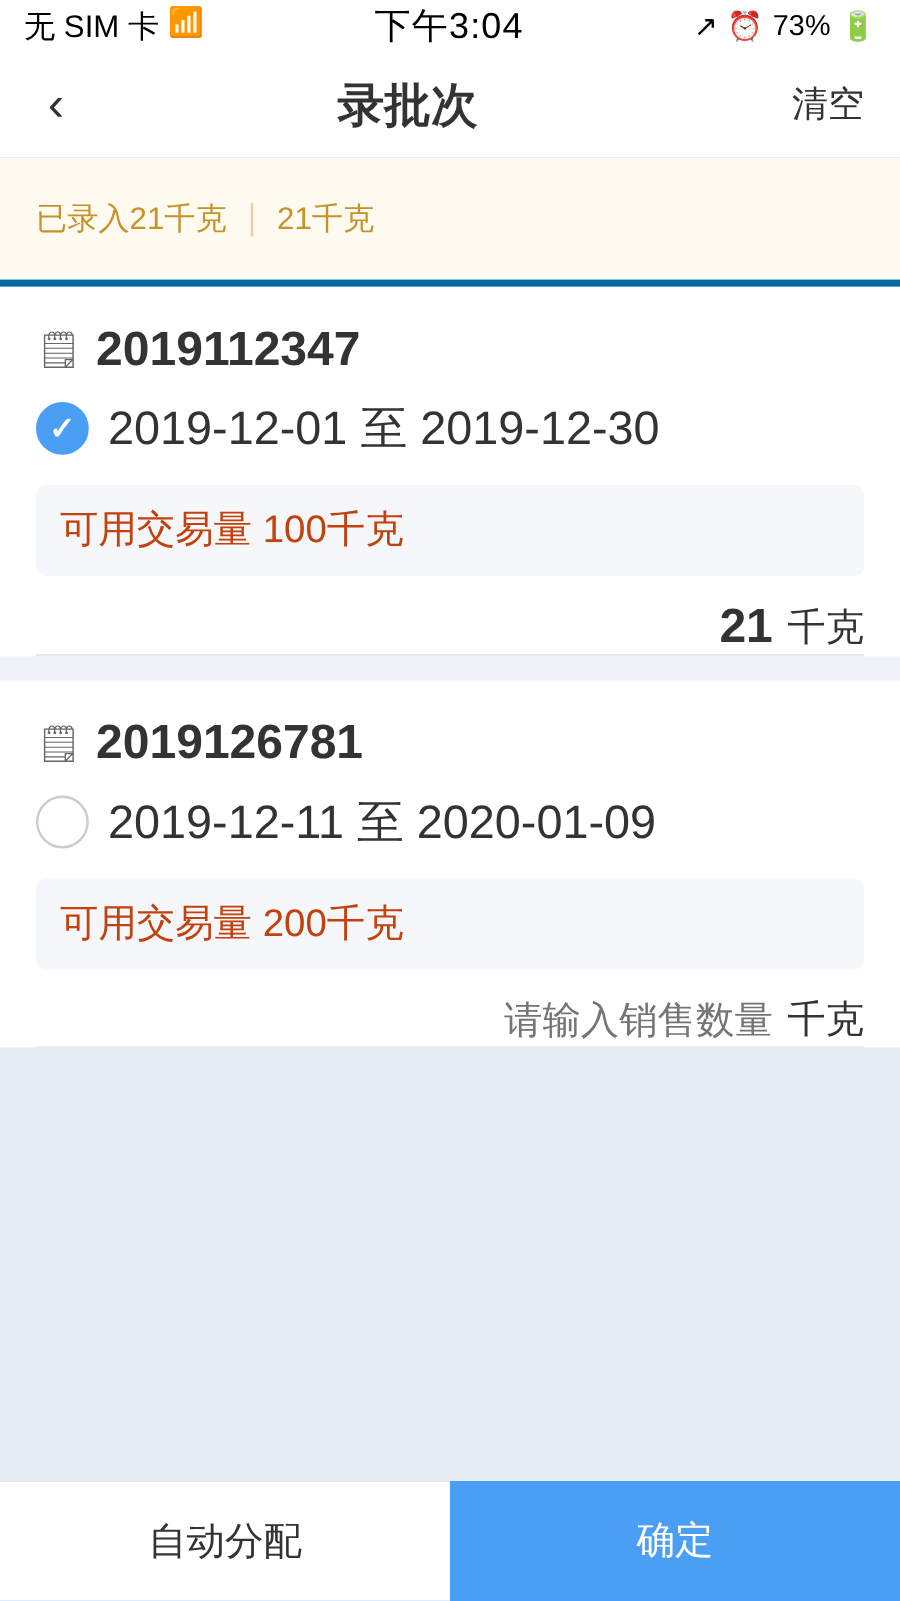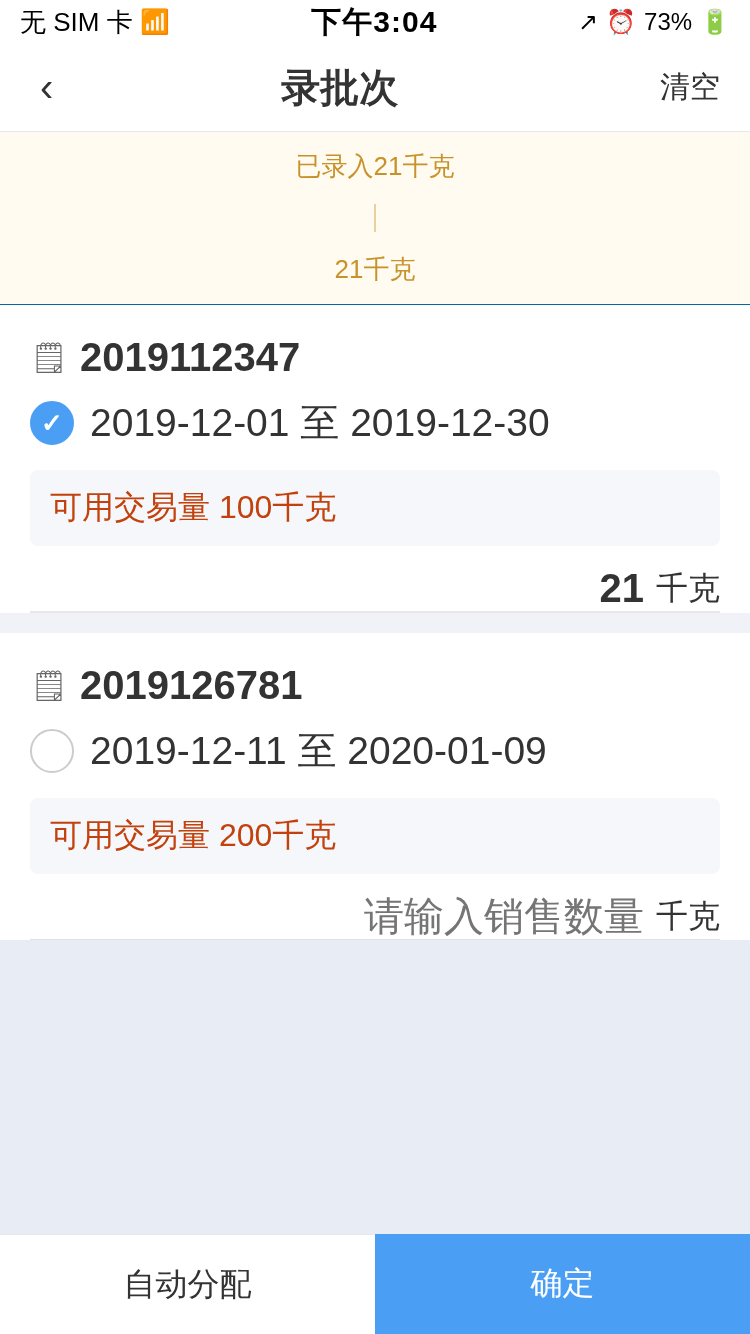--- a/index.html
+++ b/index.html
@@ -18,29 +18,29 @@
       height: 44px;
       background: #fff;
       display: flex;
       align-items: center;
       justify-content: space-between;
       padding: 0 20px;
       font-size: 28px;
     }
     .status-left {
       display: flex;
-      align-items: center;
+      align-items: flex-start;
       gap: 8px;
       font-size: 26px;
       font-weight: 500;
     }
     .wifi-icon { font-size: 24px; }
     .status-center {
       font-size: 30px;
-      font-weight: 700;
+      font-weight: 400;
       letter-spacing: 1px;
       text-align: right;
     }
     .status-right {
       display: flex;
       align-items: center;
       gap: 8px;
       font-size: 24px;
     }
 
@@ -69,26 +69,25 @@
     .nav-clear {
       font-size: 30px;
       color: #333;
       cursor: pointer;
       margin-left: 44px;
     }
 
     
     .info-banner {
       background: #fffbf0;
-      padding: 17px 30px;
+      padding: 33px 30px;
       display: flex;
       align-items: center;
       gap: 20px;
-      border-bottom: 1px solid #0369a1;
-      flex-direction: column;
+      border-bottom: 6px solid #0369a1;
     }
     .info-badge {
       font-size: 26px;
       color: #c8922a;
       font-weight: 500;
     }
     .info-divider {
       width: 2px;
       height: 28px;
       background: #c8922a;
@@ -196,21 +195,21 @@
     }
 
     .input-row {
       display: flex;
       align-items: center;
       justify-content: flex-end;
       padding: 20px 0 0 0;
       gap: 12px;
     }
     .quantity-input {
-      font-size: 40px;
+      font-size: 32px;
       color: #ccc;
       text-align: right;
       border: none;
       outline: none;
       background: transparent;
       flex: 1;
       text-align: right;
     }
     .input-unit {
       font-size: 32px;

